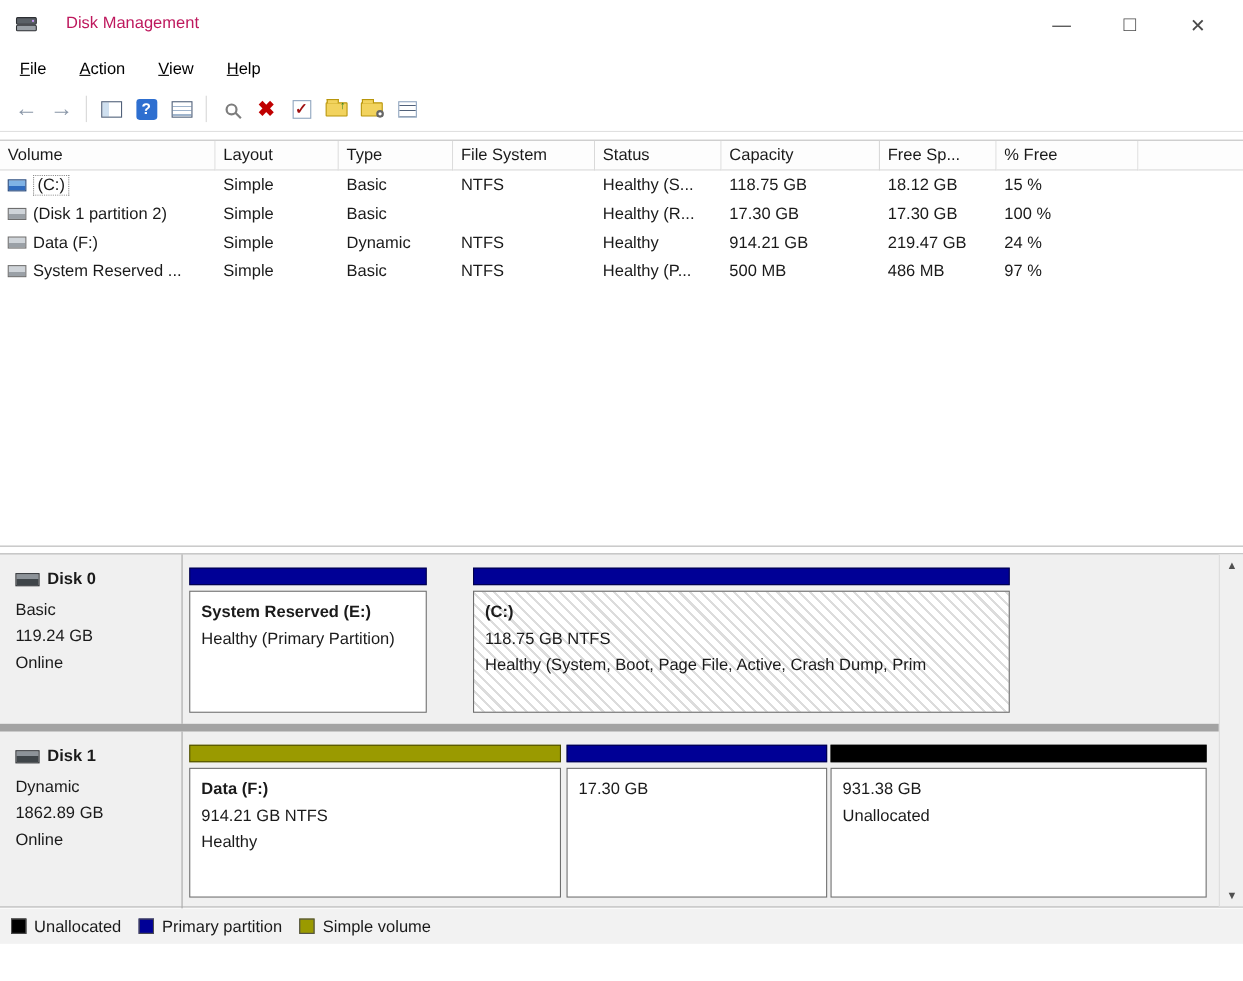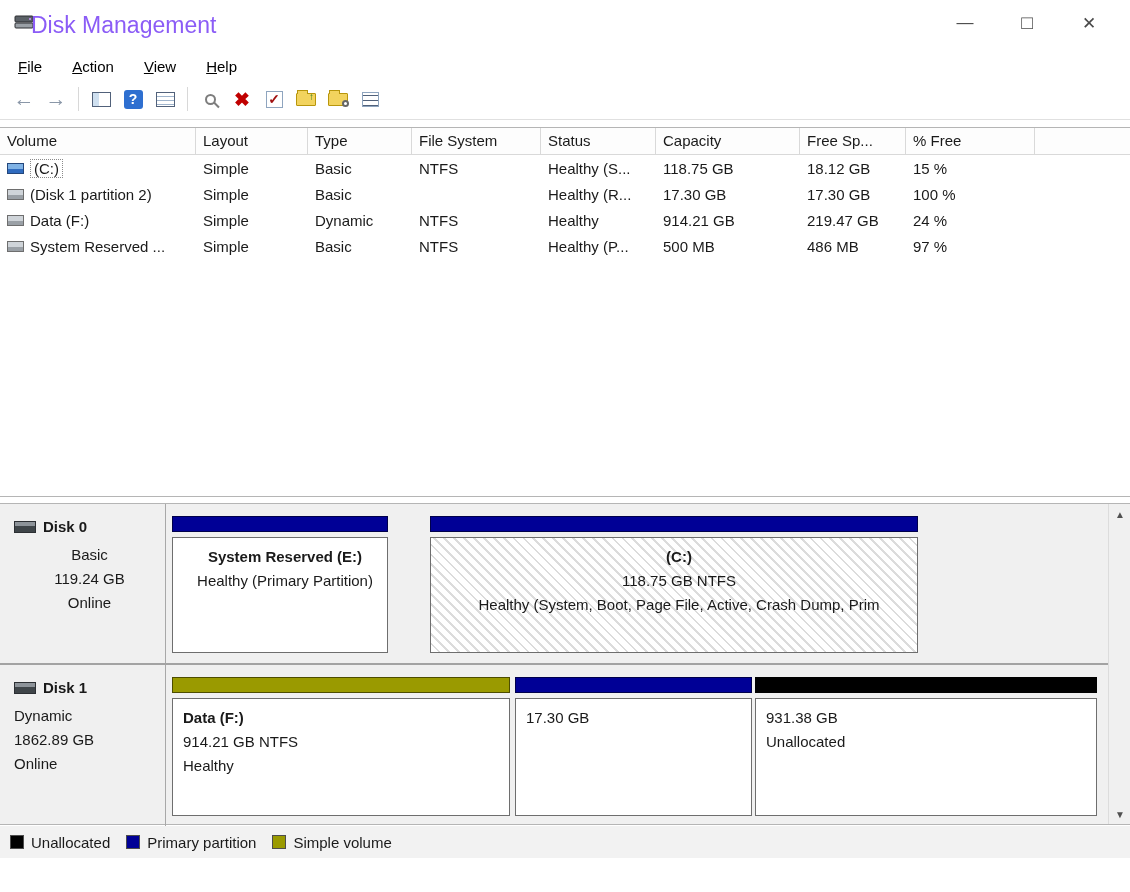--- a/index.html
+++ b/index.html
@@ -5,27 +5,27 @@
   * { box-sizing: border-box; }
   html,body { margin:0; padding:0; }
   body {
     width:1130px; height:892px; position:relative; overflow:hidden;
     background:#ffffff; font-family:"Liberation Sans", sans-serif; color:#1a1a1a;
   }
 
   
   .titlebar { position:absolute; top:0; left:0; width:1130px; height:46px; background:#fff; }
   .app-icon { position:absolute; left:14px; top:14px; }
-  .win-title { position:absolute; left:31px; top:12px; font-size:23px; color:#8b5cf6; }
+  .win-title { position:absolute; left:60px; top:12px; font-size:15px; color:#be185d; }
   .win-controls { position:absolute; right:10px; top:0; height:46px; display:flex; align-items:center; }
   .win-btn { width:62px; text-align:center; font-size:17px; color:#4a4a4a; cursor:default; }
   .win-btn.max { font-size:19px; }
 
   
-  .menubar { position:absolute; top:58px; left:0; width:1130px; height:33px; display:flex; align-items:flex-start; padding-left:18px; background:#fff; }
+  .menubar { position:absolute; top:46px; left:0; width:1130px; height:33px; display:flex; align-items:center; padding-left:18px; background:#fff; }
   .menu-item { display:inline-block; font-size:15px; color:#000; margin-right:30px; }
   .menu-item::first-letter { text-decoration: underline; }
 
   
   .toolbar { position:absolute; top:79px; left:0; width:1130px; height:41px; display:flex; align-items:center; padding-left:10px; border-bottom:1px solid #e0e0e0; background:#fff; }
   .tbtn { width:28px; height:28px; display:flex; align-items:center; justify-content:center; margin-right:4px; }
   .tsep { width:1px; height:24px; background:#d8d8d8; margin:0 8px 0 4px; }
   .nav-glyph { font-size:21px; font-weight:bold; color:#8a97a8; }
   .help-badge { width:19px; height:19px; background:#2e6fd0; color:#fff; border-radius:3px; font-size:14px; font-weight:bold; display:flex; align-items:center; justify-content:center; }
   .tree-icon { width:19px; height:15px; border:1px solid #51617a; background:linear-gradient(to right,#cfe0f0 0 6px,#ffffff 6px); }
@@ -48,21 +48,21 @@
   .bcell { padding-left:7px; white-space:nowrap; overflow:hidden; }
   .c0{width:196px} .c1{width:112px} .c2{width:104px} .c3{width:129px} .c4{width:115px} .c5{width:144px} .c6{width:106px} .c7{width:129px} .c8{width:95px; border-right:none;}
   .vol-cell { display:flex; align-items:center; gap:6px; }
   .drive-ic { width:17px; height:11px; border:1px solid #6e6e6e; background:linear-gradient(to bottom,#cfd4d9 0 5px,#9aa0a6 5px); flex:0 0 auto; }
   .drive-ic.blue { background:linear-gradient(to bottom,#7fb2e5 0 5px,#2f6bbf 5px); border-color:#24477c; }
   .focus-label { border:1px dotted #8a8a8a; padding:0 3px; }
 
   
   .graphical { position:absolute; top:503px; left:0; width:1130px; height:322px; background:#f0f0f0; border-top:1px solid #b5b5b5; border-bottom:1px solid #b5b5b5; }
   .disk-row { position:relative; height:161px; }
-  .disk-row.first { border-bottom:2px solid #a3a3a3;text-align:center; }
+  .disk-row.first { border-bottom:7px solid #a3a3a3; }
   .disk-info { position:absolute; left:0; top:0; bottom:0; width:166px; border-right:1px solid #a8a8a8; padding:14px 0 0 14px; }
   .disk-name-line { display:flex; align-items:center; gap:7px; font-size:15px; font-weight:bold; margin-bottom:8px; }
   .disk-ic { width:22px; height:12px; background:linear-gradient(to bottom,#8d9399 0 4px,#3f4549 4px); border:1px solid #2c2f33; }
   .disk-meta { font-size:15px; line-height:24px; }
   .pt-area { position:absolute; left:166px; right:22px; top:0; bottom:0; }
   .partition { position:absolute; top:12px; bottom:10px; display:flex; flex-direction:column; }
   .pt-bar { height:16px; border:1px solid rgba(0,0,0,0.5); margin-bottom:5px; }
   .bar-navy { background:#000096; }
   .bar-olive { background:#9a9a00; }
   .bar-black { background:#000000; }

